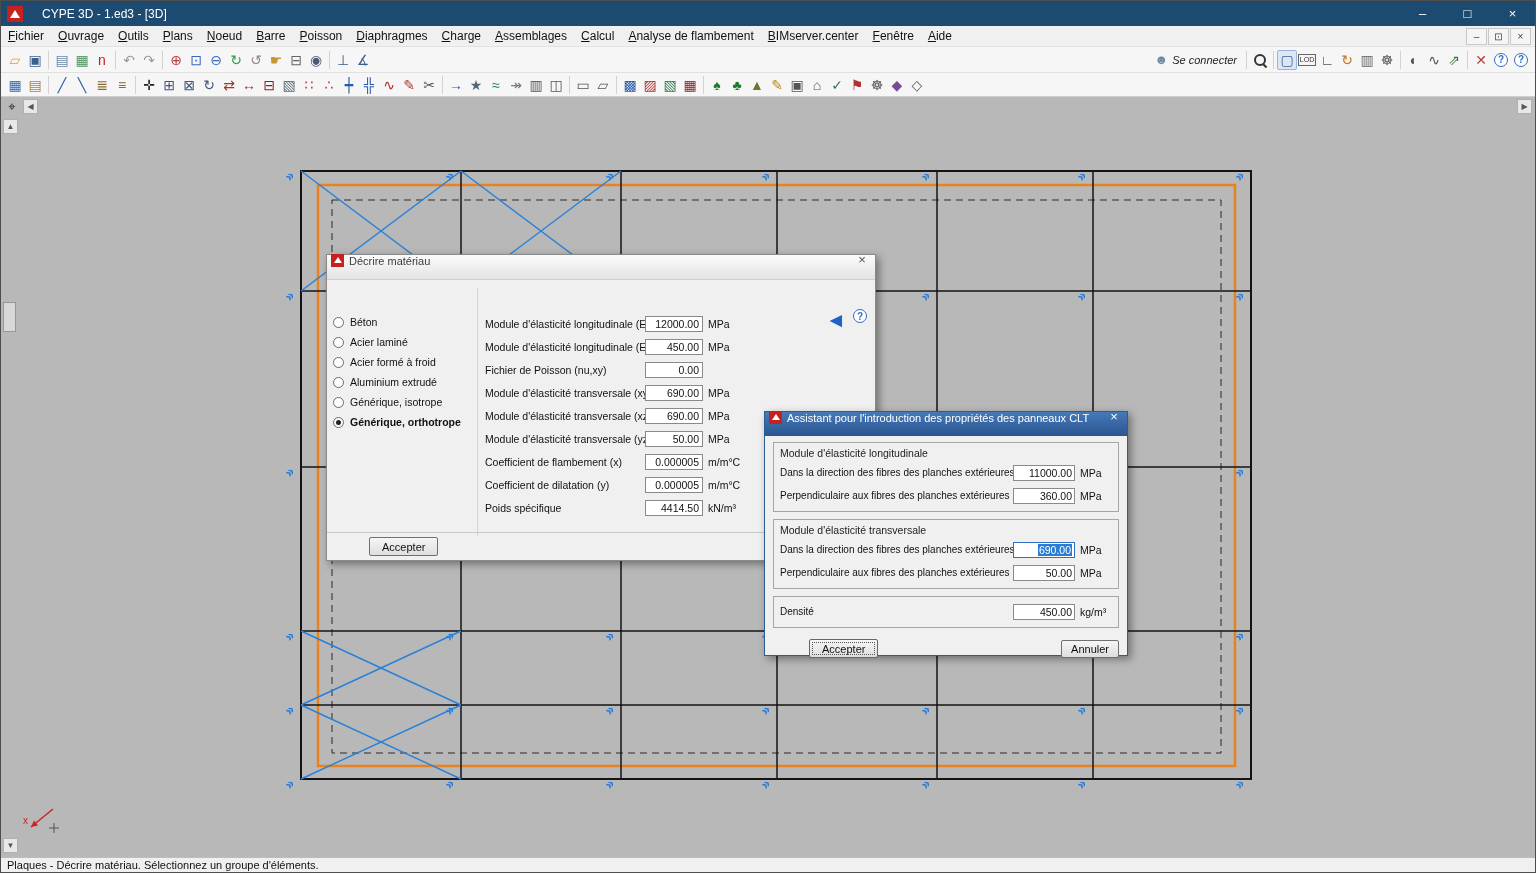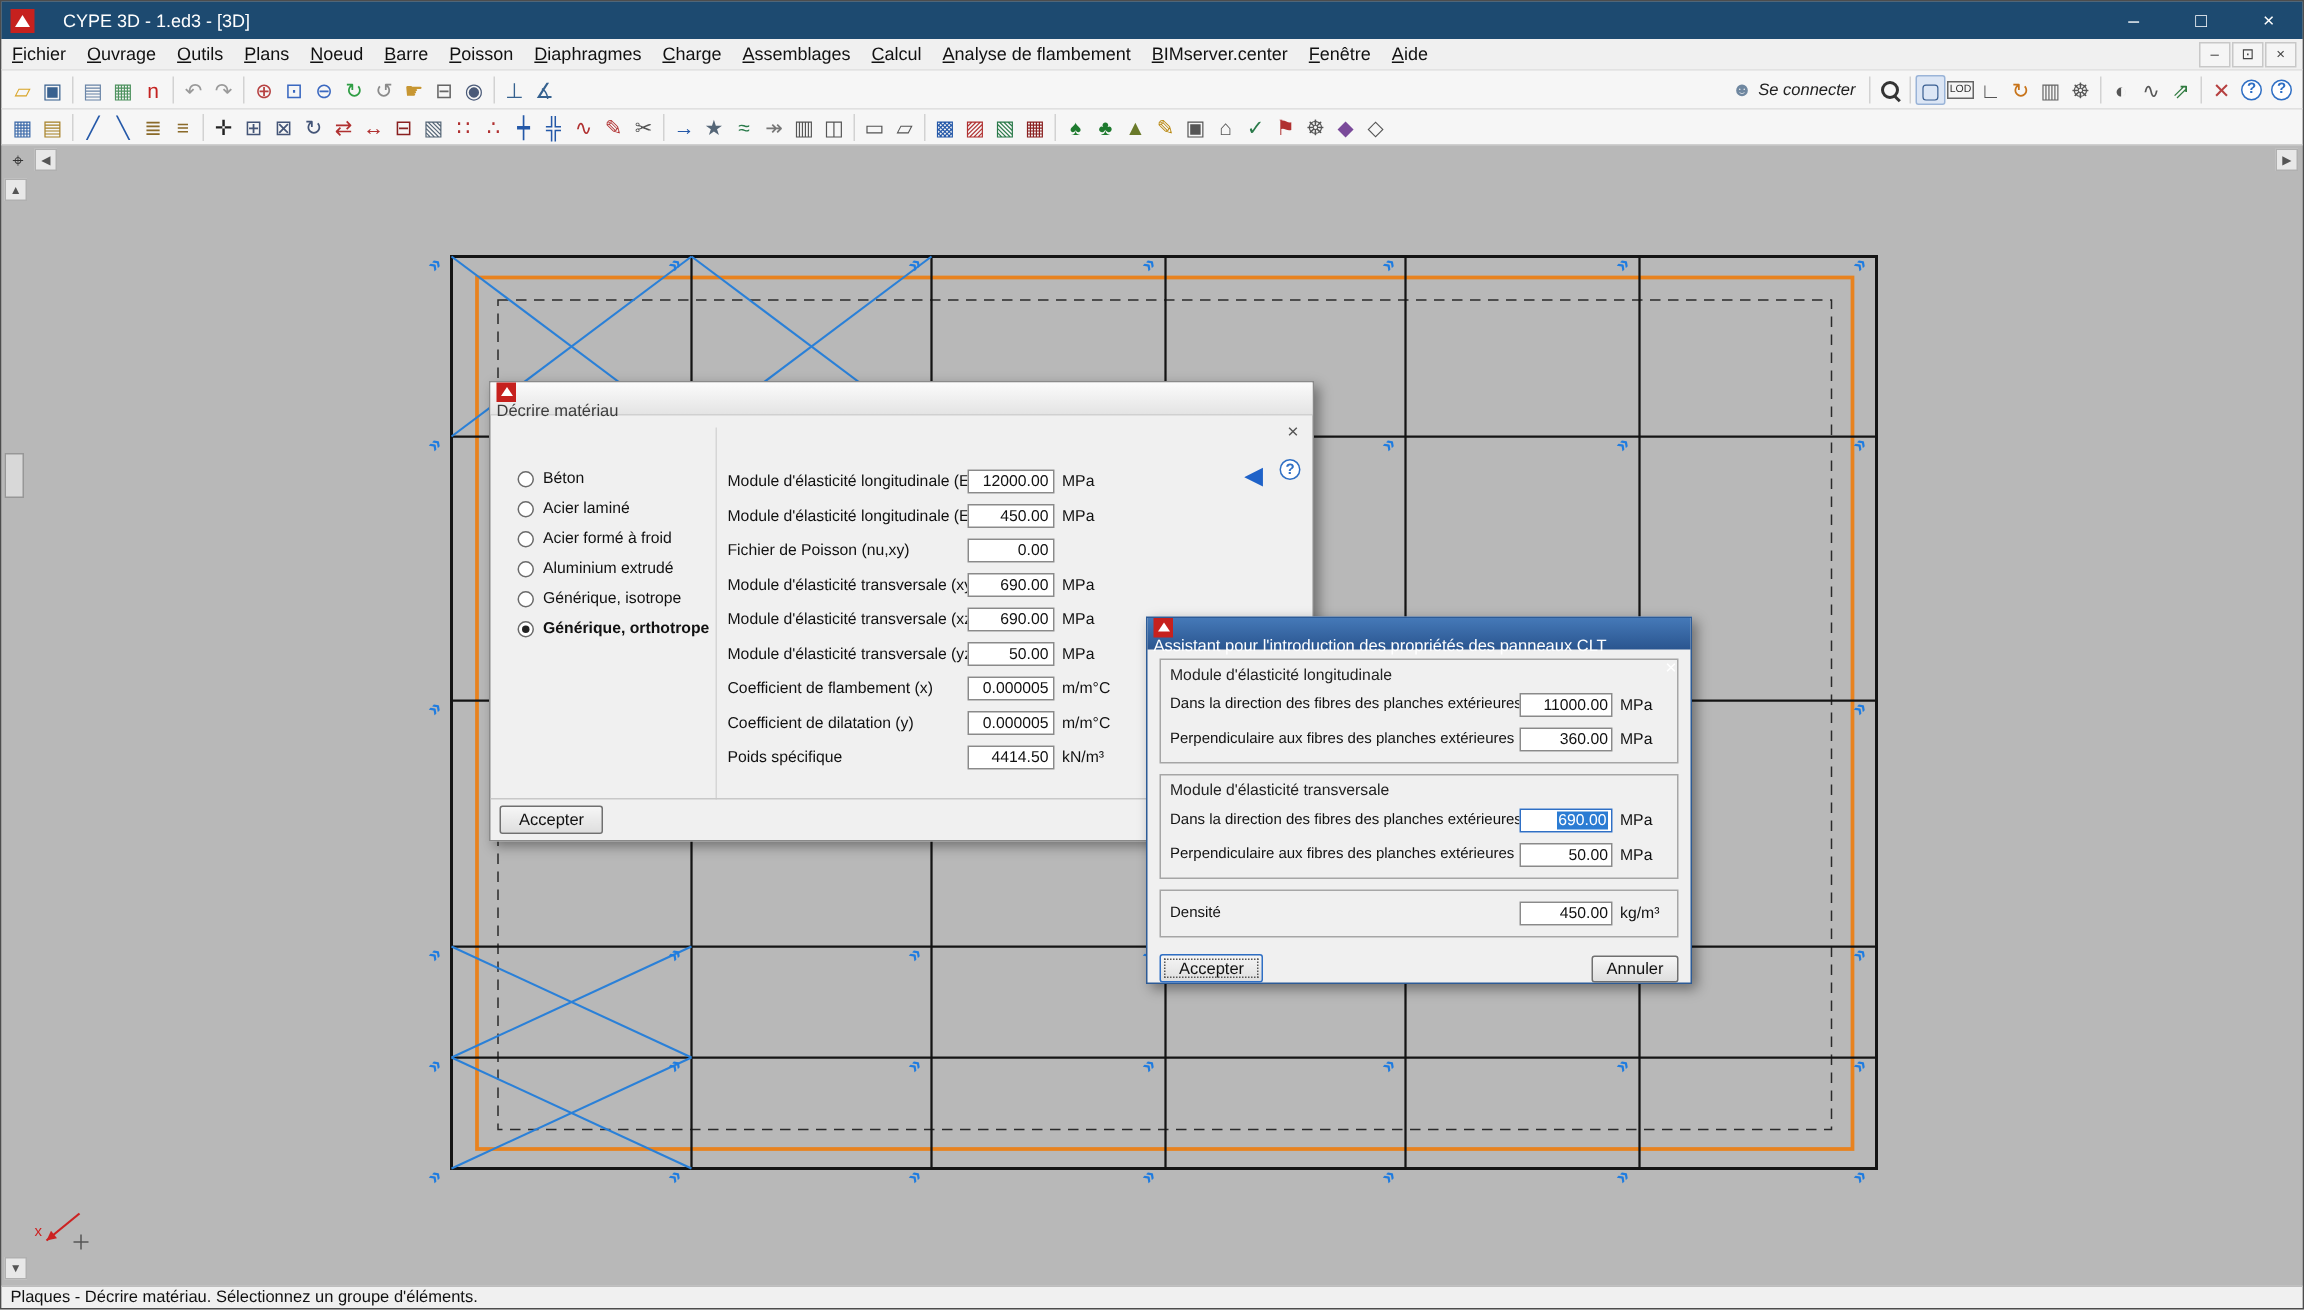--- a/index.html
+++ b/index.html
@@ -41,46 +41,46 @@
 
   
   .canvas { position:relative; flex:1; background:#b8b8b8; overflow:hidden; }
   .canvas svg { position:absolute; left:0; top:0; }
   .scrbtn { position:absolute; width:15px; height:15px; font-size:8px; color:#555; background:#e8e8e8; border:1px solid #b0b0b0; display:flex; align-items:center; justify-content:center; z-index:3; }
   .vthumb { position:absolute; left:2px; top:205px; width:13px; height:30px; background:#d8d8d8; border:1px solid #979797; z-index:3; }
   .cornertool { position:absolute; left:3px; top:2px; width:16px; height:16px; display:flex; align-items:center; justify-content:center; color:#333; font-size:13px; z-index:3; }
 
   
   .dlg { position:absolute; background:#f0f0f0; box-shadow:3px 3px 8px rgba(0,0,0,.4); }
-  .dlg .dtitle { display:flex; align-items:flex-start; padding:0 4px;flex-direction:column; }
+  .dlg .dtitle { display:flex; align-items:flex-end; padding:12px 4px; }
   .dico { width:13px; height:13px; background:#c6211e; position:relative; flex:none; margin-right:5px; }
   .dico::after { content:""; position:absolute; left:2.5px; top:3px; border-left:4px solid transparent; border-right:4px solid transparent; border-bottom:6px solid #fff; }
   .dclose { margin-left:auto; font-size:13px; width:18px; text-align:center; cursor:default; }
 
   
   .dlg1 { left:325px; top:157px; width:550px; height:307px; border:1px solid #8a8a8a; z-index:10; }
   .dlg1 .dtitle { height:22px; background:linear-gradient(#fbfbfb,#e4e4e4); border-bottom:1px solid #d0d0d0; color:#3c3c3c; font-size:11px; }
   .dlg1 .dclose { color:#555; }
   .mat-body { position:relative; height:256px; }
   .vdivider { position:absolute; left:150px; top:8px; height:248px; width:1px; background:#d6d6d6; }
-  .mat-options { position:absolute; left:18px; top:32px; }
+  .mat-options { position:absolute; left:6px; top:32px; }
   .orow { display:flex; align-items:center; height:20px; cursor:default; }
   .rad { width:11px; height:11px; border:1px solid #6a6a6a; border-radius:50%; background:#fff; margin-right:6px; position:relative; flex:none; }
   .rad.sel::after { content:""; position:absolute; left:2px; top:2px; width:5px; height:5px; background:#222; border-radius:50%; }
   .olabel { font-size:10.5px; color:#111; white-space:nowrap; }
   .olabel.bold { font-weight:bold; }
   .mat-fields { position:absolute; left:158px; top:32px; }
   .frow { display:flex; align-items:center; height:23px; }
   .flabel { width:160px; font-size:10.5px; color:#111; white-space:nowrap; overflow:hidden; }
   .inp { width:58px; height:16px; background:#fff; border:1px solid #8a8a8a; font-size:10.5px; display:flex; align-items:center; justify-content:flex-end; padding:0 3px; color:#111; }
   .funit { font-size:10.5px; color:#111; margin-left:5px; white-space:nowrap; }
   .backbtn { position:absolute; right:30px; top:31px; width:18px; height:18px; display:flex; align-items:center; justify-content:center; color:#1f62c8; font-size:15px; font-weight:bold; cursor:default; }
   .helpbtn { position:absolute; right:8px; top:29px; width:14px; height:14px; border:1.5px solid #2f6fc4; border-radius:50%; color:#2f6fc4; font-size:10px; font-weight:bold; display:flex; align-items:center; justify-content:center; background:#fff; }
   .mat-btnbar { position:absolute; left:0; right:0; bottom:0; height:28px; border-top:1px solid #c8c8c8; display:flex; align-items:center; padding:0 6px; }
-  .btn { height:19px; padding:0 12px; font-size:11px; color:#111; background:linear-gradient(#f6f6f6,#dedede); border:1px solid #707070; border-radius:2px; display:flex; align-items:center; cursor:default; }
+  .btn { height:19px; padding:0 12px; font-size:11px; color:#111; background:linear-gradient(#f6f6f6,#dedede); border:1px solid #707070; border-radius:2px; display:flex; align-items:center; cursor:default;margin-left:36px; }
   .btn.focus { border:1px solid #2f6fc4; outline:1px dotted #555; outline-offset:-4px; }
 
   
   .dlg2 { left:763px; top:314px; width:364px; height:245px; border:1px solid #2d5globeless; border:1px solid #2d5b96; z-index:20; }
   .dlg2 .dtitle { height:21px; background:linear-gradient(#4579b8,#2a558f); color:#fff; font-size:11px; }
   .dlg2 .dclose { color:#fff; }
   .clt-body { padding:6px 8px 0 8px; }
   .gbox { border:1px solid #a6a6a6; padding:3px 6px 4px 6px; margin-bottom:7px; background:#f0f0f0; }
   .gtitle { font-size:10.5px; color:#222; margin:1px 0 2px 0; }
   .crow { display:flex; align-items:center; height:23px; }

